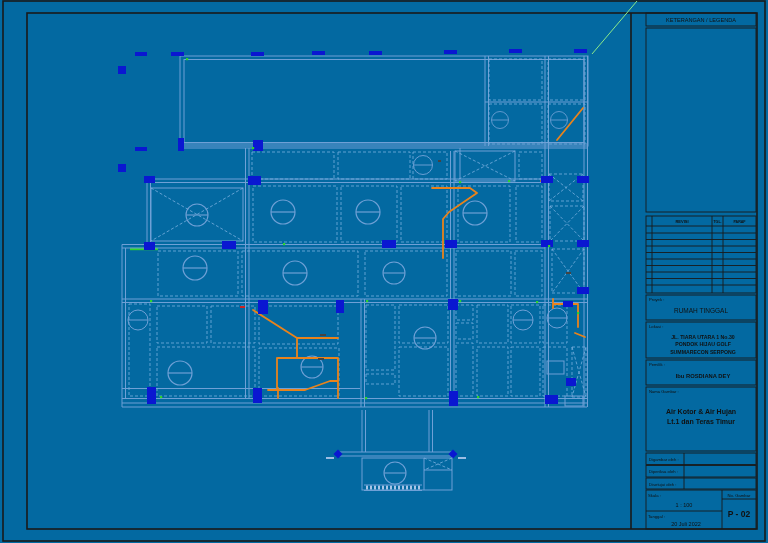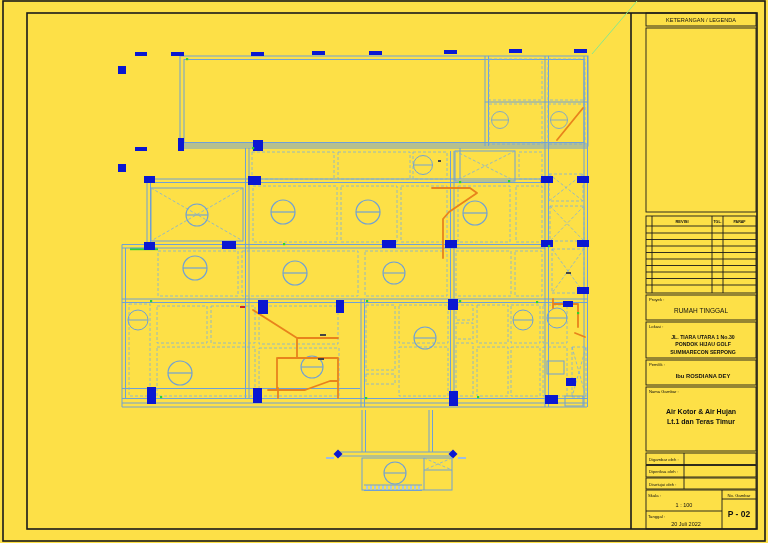--- a/index.html
+++ b/index.html
@@ -1,16 +1,16 @@
 <!DOCTYPE html>
 <html><head>
 <meta charset="utf-8">
 <style>
   html,body{margin:0;padding:0;background:#fff}
-  .stage{position:relative;width:768px;height:543px;background:#fde047;overflow:hidden}
+  .stage{position:relative;width:768px;height:543px;background:#0369a1;overflow:hidden}
   svg{display:block}
   text{font-family:"Liberation Sans",sans-serif;fill:#111}
   .tc{text-anchor:middle}
   .b{font-weight:bold}
   .k{stroke:#1a1a1a;fill:none;stroke-width:.9}
   .kb{stroke:#1a1a1a;fill:none;stroke-width:1.6}
   .w{stroke:#6fa0d6;fill:none;stroke-width:1}
   .d{stroke:#7ab0e0;fill:none;stroke-width:.8;stroke-dasharray:3 2}
   .c{fill:#0a17d1;stroke:none}
   .o{stroke:#e8831c;fill:none;stroke-width:1.8;stroke-linecap:round;stroke-linejoin:round}

